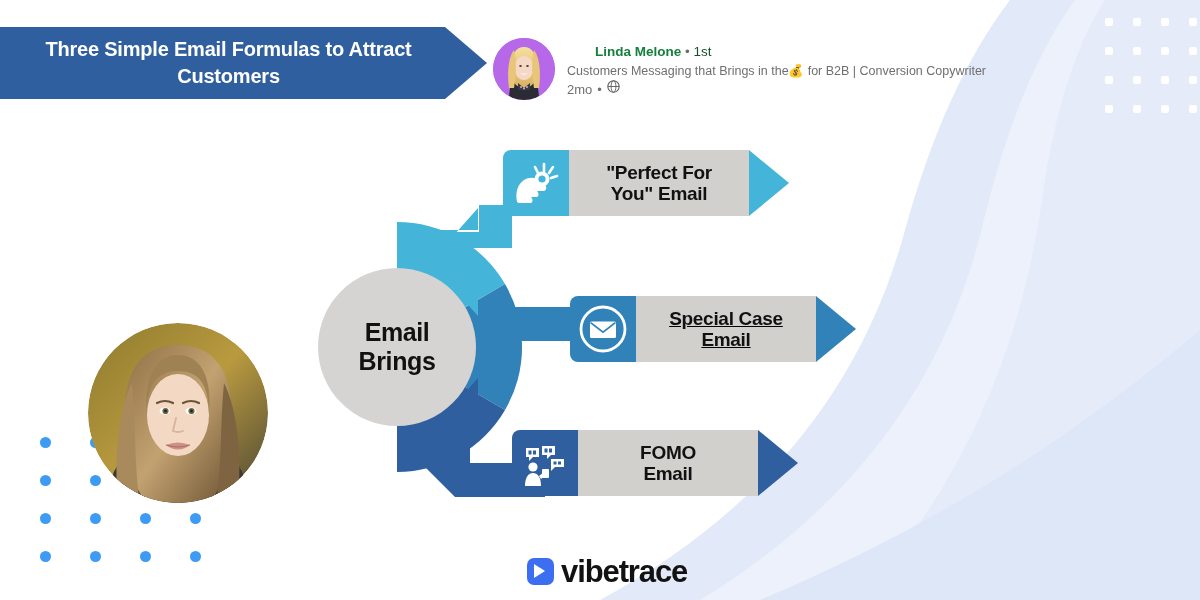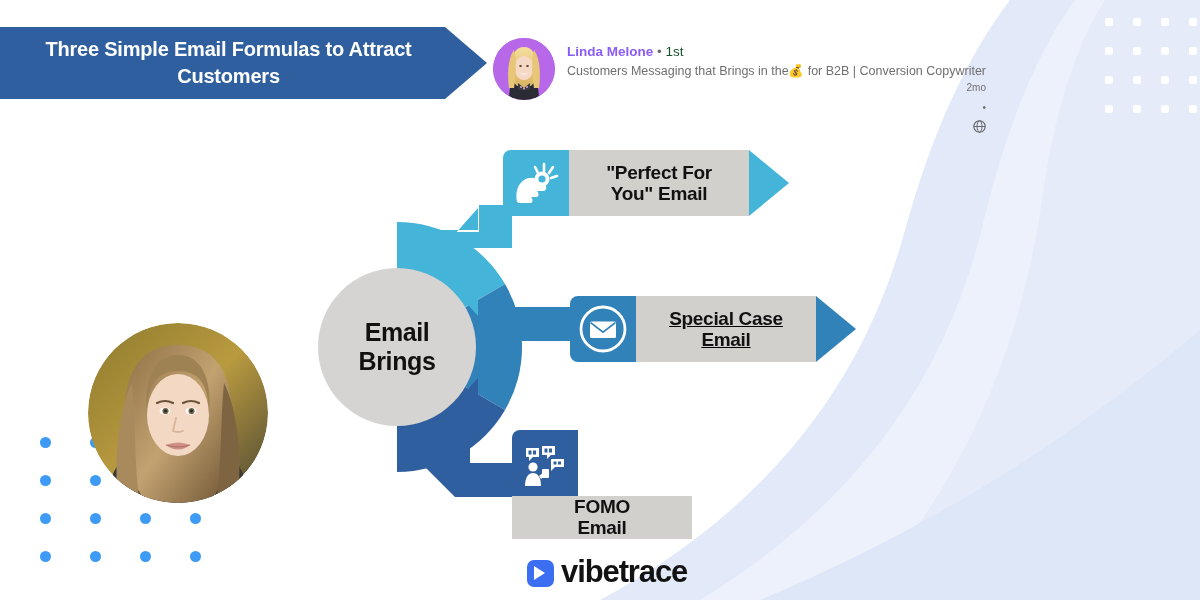--- a/index.html
+++ b/index.html
@@ -72,39 +72,39 @@
   .li-meta {
     padding-top: 4px;
   }
   .li-name-row {
     font-size: 13.5px;
     color: #222;
     line-height: 1.45;
   }
   .li-name {
     font-weight: bold;
-    color: #8b5cf6;
+    color: #15803d;
+    margin-left: 28px;
   }
   .li-dot { color: #6b6b6b; }
   .li-degree { color: #14532d; }
   .li-tagline {
     font-size: 12.5px;
     color: #6f6f6f;
     line-height: 1.5;
     white-space: nowrap;
   }
   .li-emoji { font-size: 12.5px; }
   .li-time {
-    font-size: 10px;
+    font-size: 13px;
     color: #6f6f6f;
     line-height: 1.5;
     display: flex;
-    align-items: flex-end;
+    align-items: flex-start;
     gap: 5px;
-    flex-direction: column;
   }
 
   
   .portrait {
     position: absolute;
     left: 88px;
     top: 323px;
     width: 180px;
     height: 180px;
     border-radius: 50%;
@@ -202,37 +202,37 @@
   .flow-tip {
     width: 40px;
     flex: 0 0 auto;
     -webkit-clip-path: polygon(0 0, 100% 50%, 0 100%);
     clip-path: polygon(0 0, 100% 50%, 0 100%);
   }
 
   
   #row-1 { left: 503px; top: 150px; }
   #row-2 { left: 570px; top: 296px; text-decoration: underline; }
-  #row-3 { left: 512px; top: 430px; flex-direction: column; }
+  #row-3 { left: 512px; top: 430px; }
 
   
   .connector-svg {
     position: absolute;
     left: 0; top: 0;
     width: 1200px; height: 600px;
     z-index: 3;
   }
 
   
   .logo {
     position: absolute;
     left: 527px;
     top: 556px;
     display: flex;
-    align-items: flex-end;
+    align-items: center;
     gap: 7px;
     z-index: 7;
   }
   .logo-mark {
     width: 27px;
     height: 27px;
     border-radius: 7px;
     background: #3b6ef0;
     position: relative;
     flex: 0 0 auto;

